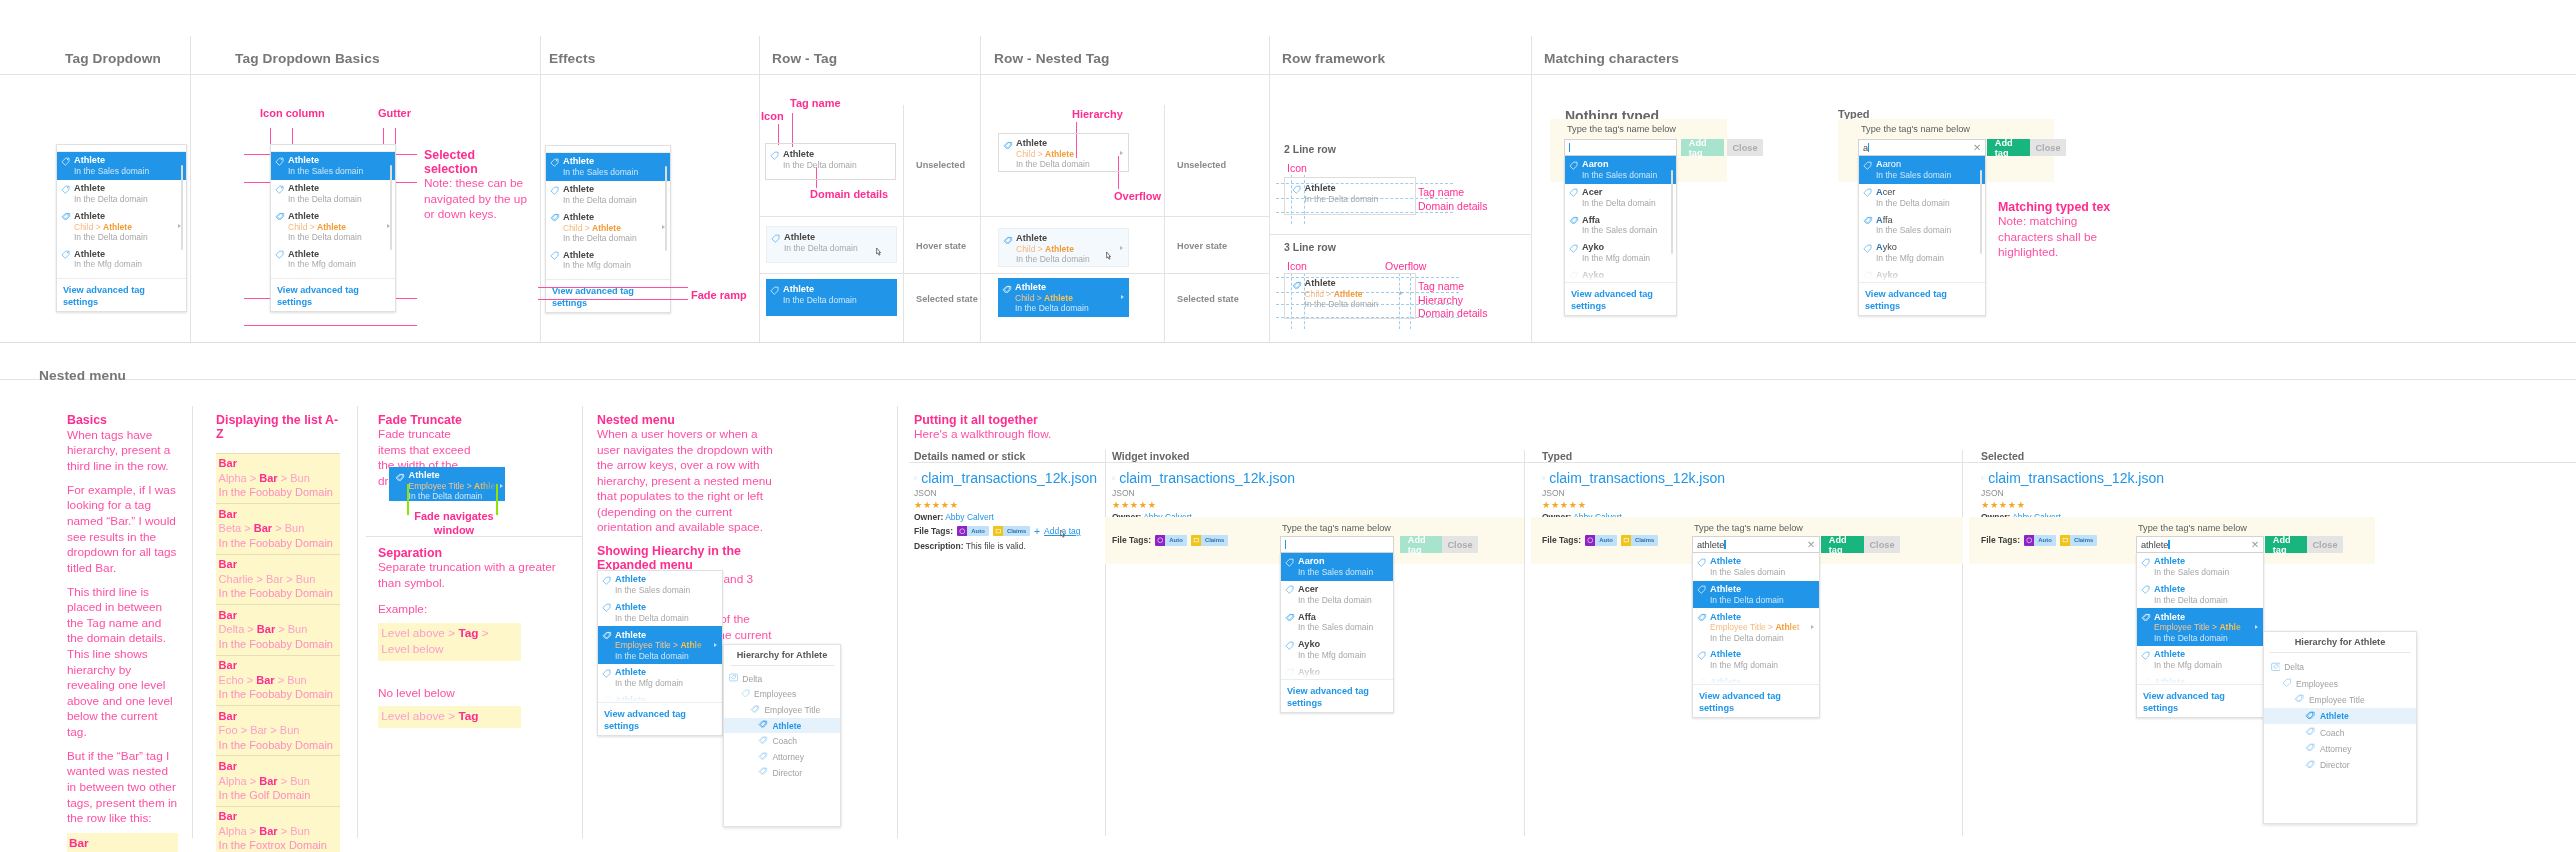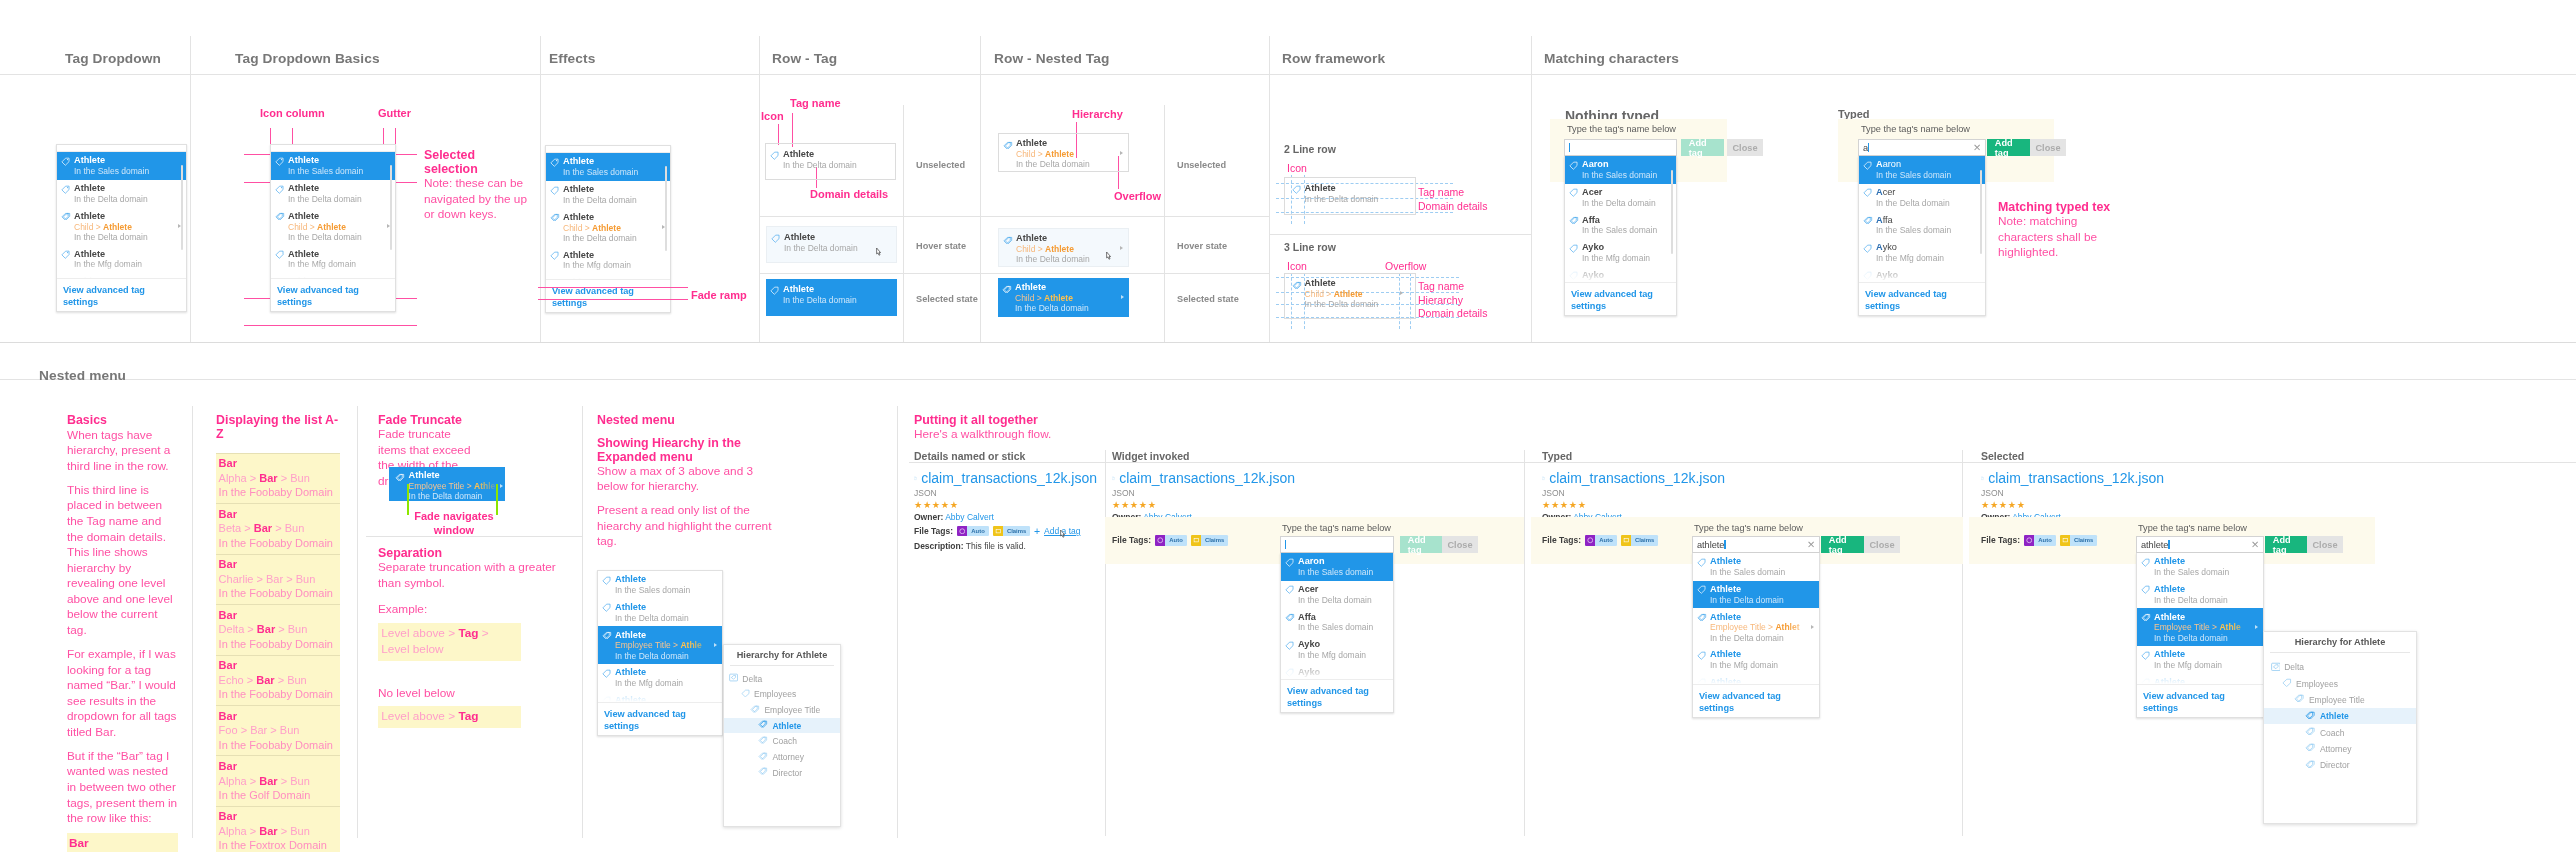--- a/index.html
+++ b/index.html
@@ -576,22 +576,22 @@
   <div class="colhead" style="position:absolute;left:39px;top:368px;">Nested menu</div>
 
   <div class="vrule" style="left:192px;top:406px;height:432px;"></div>
   <div class="vrule" style="left:357px;top:406px;height:432px;"></div>
   <div class="vrule" style="left:582px;top:406px;height:432px;"></div>
   <div class="vrule" style="left:897px;top:406px;height:432px;"></div>
 
   <div style="position:absolute;left:67px;top:413px;width:111px;">
     <div class="annot-title">Basics</div>
     <div class="annot" style="margin-top:0.7px;">When tags have hierarchy, present a third line in the row.</div>
+    <div class="annot" style="margin-top:8.5px;">For example, if I was looking for a tag named “Bar.” I would see results in the dropdown for all tags titled Bar.</div>
     <div class="annot" style="margin-top:8.5px;">This third line is placed in between the Tag name and the domain details. This line shows hierarchy by revealing one level above and one level below the current tag.</div>
-    <div class="annot" style="margin-top:8.5px;">For example, if I was looking for a tag named “Bar.” I would see results in the dropdown for all tags titled Bar.</div>
     <div class="annot" style="margin-top:8.5px;">But if the “Bar” tag I wanted was nested in between two other tags, present them in the row like this:</div>
     <div class="yellowbox" style="margin-top:6.5px;padding:3.3px 2px 3.9px 2px;">
       <div class="annot" style="font-weight:bold;color:#ff2d8f;">Bar</div>
       <div class="annot">    </div>
 
     </div>
 
   </div>
 
   <div style="position:absolute;left:216px;top:413px;width:124px;">
@@ -672,20 +672,21 @@
       <div class="annot"><span style="color:#ff9ec9">Level above</span> <span style="color:#ff9ec9">&gt;</span> <b style="display:inline;color:#ff2d8f">Tag</b> <span style="color:#ff9ec9">&gt;</span> <span style="color:#ff9ec9">Level below</span></div>
     </div>
     <div class="annot" style="margin-top:25px;">No level below</div>
     <div class="yellowbox" style="margin-top:4.6px;padding:3.3px 3.3px;width:143px;">
       <div class="annot"><span style="color:#ff9ec9">Level above</span> <span style="color:#ff9ec9">&gt;</span> <b style="display:inline;color:#ff2d8f">Tag</b></div>
     </div>
   </div>
 
   <div style="position:absolute;left:597px;top:413px;width:183px;">
     <div class="annot-title">Nested menu</div>
+    <div class="annot">When a user hovers or when a user navigates the dropdown with the arrow keys, over a row with hierarchy, present a nested menu that populates to the right or left (depending on the current orientation and available space.</div>
     <div class="annot-title" style="margin-top:8.5px;">Showing Hiearchy in the Expanded menu</div>
     <div class="annot">Show a max of 3 above and 3 below for hierarchy.</div>
     <div class="annot" style="margin-top:8.5px;">Present a read only list of the hiearchy and highlight the current tag.</div>
   </div>
 
   <div class="dd" style="left:597px;top:570px;width:126px;">
     <div class="dd-list" style="height:131px;">
       <div class="row">
         <span class="tagicon"><svg width="9.2" height="9.2" viewBox="0 0 16 16">
               <path d="M1.5 8.5 L8 2 h6 v6 l-6.5 6.5 z" fill="none" stroke="#49a9ee" stroke-width="1.2"></path>

